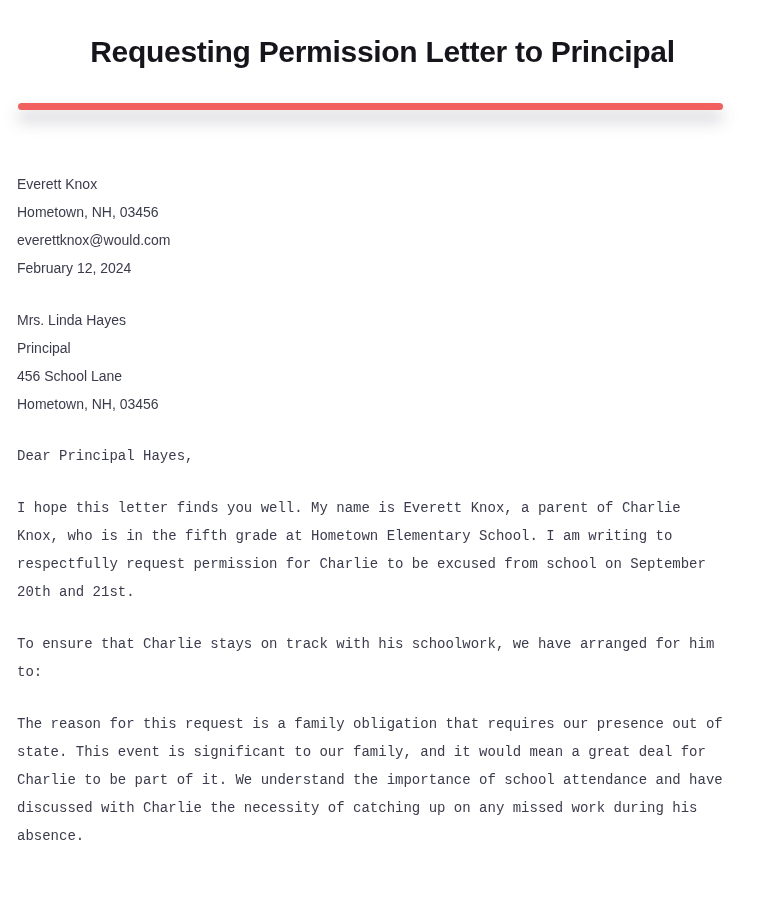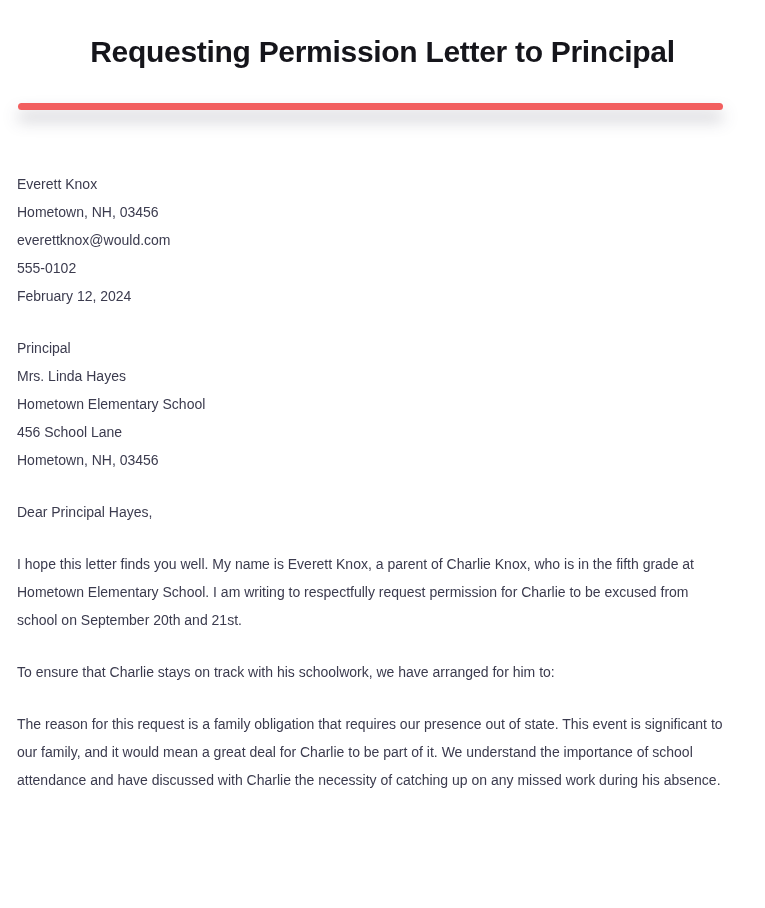--- a/index.html
+++ b/index.html
@@ -45,45 +45,44 @@
     line-height: 28px;
   }
   .address-block {
     margin: 0 0 24px 0;
   }
   .address-line {
     line-height: 28px;
   }
   .letter-body p {
     margin: 0 0 24px 0;
+    font-family: Liberation Mono, monospace;
   }
 </style>
 </head>
 <body>
 
 <div class="page">
 
   <h1 class="page-title">Requesting Permission Letter to Principal</h1>
 
   <div class="title-divider" style="background-color: rgb(242, 95, 95);"></div>
 
   <div class="letter-body">
 
     <div class="address-block">
       <div class="address-line">Everett Knox</div>
       <div class="address-line">Hometown, NH, 03456</div>
       <div class="address-line">everettknox@would.com</div>
-      <div class="address-line">555-0102</div>
       <div class="address-line">February 12, 2024</div>
     </div>
 
     <div class="address-block">
+      <div class="address-line">Mrs. Linda Hayes</div>
       <div class="address-line">Principal</div>
-      <div class="address-line">Mrs. Linda Hayes</div>
-      <div class="address-line">Hometown Elementary School</div>
       <div class="address-line">456 School Lane</div>
       <div class="address-line">Hometown, NH, 03456</div>
     </div>
 
     <p>Dear Principal Hayes,</p>
 
     <p>I hope this letter finds you well. My name is Everett Knox, a parent of Charlie Knox, who is in the fifth grade at Hometown Elementary School. I am writing to respectfully request permission for Charlie to be excused from school on September 20th and 21st.</p>
     <p>To ensure that Charlie stays on track with his schoolwork, we have arranged for him to:</p>
     <p>The reason for this request is a family obligation that requires our presence out of state. This event is significant to our family, and it would mean a great deal for Charlie to be part of it. We understand the importance of school attendance and have discussed with Charlie the necessity of catching up on any missed work during his absence.</p>
 

